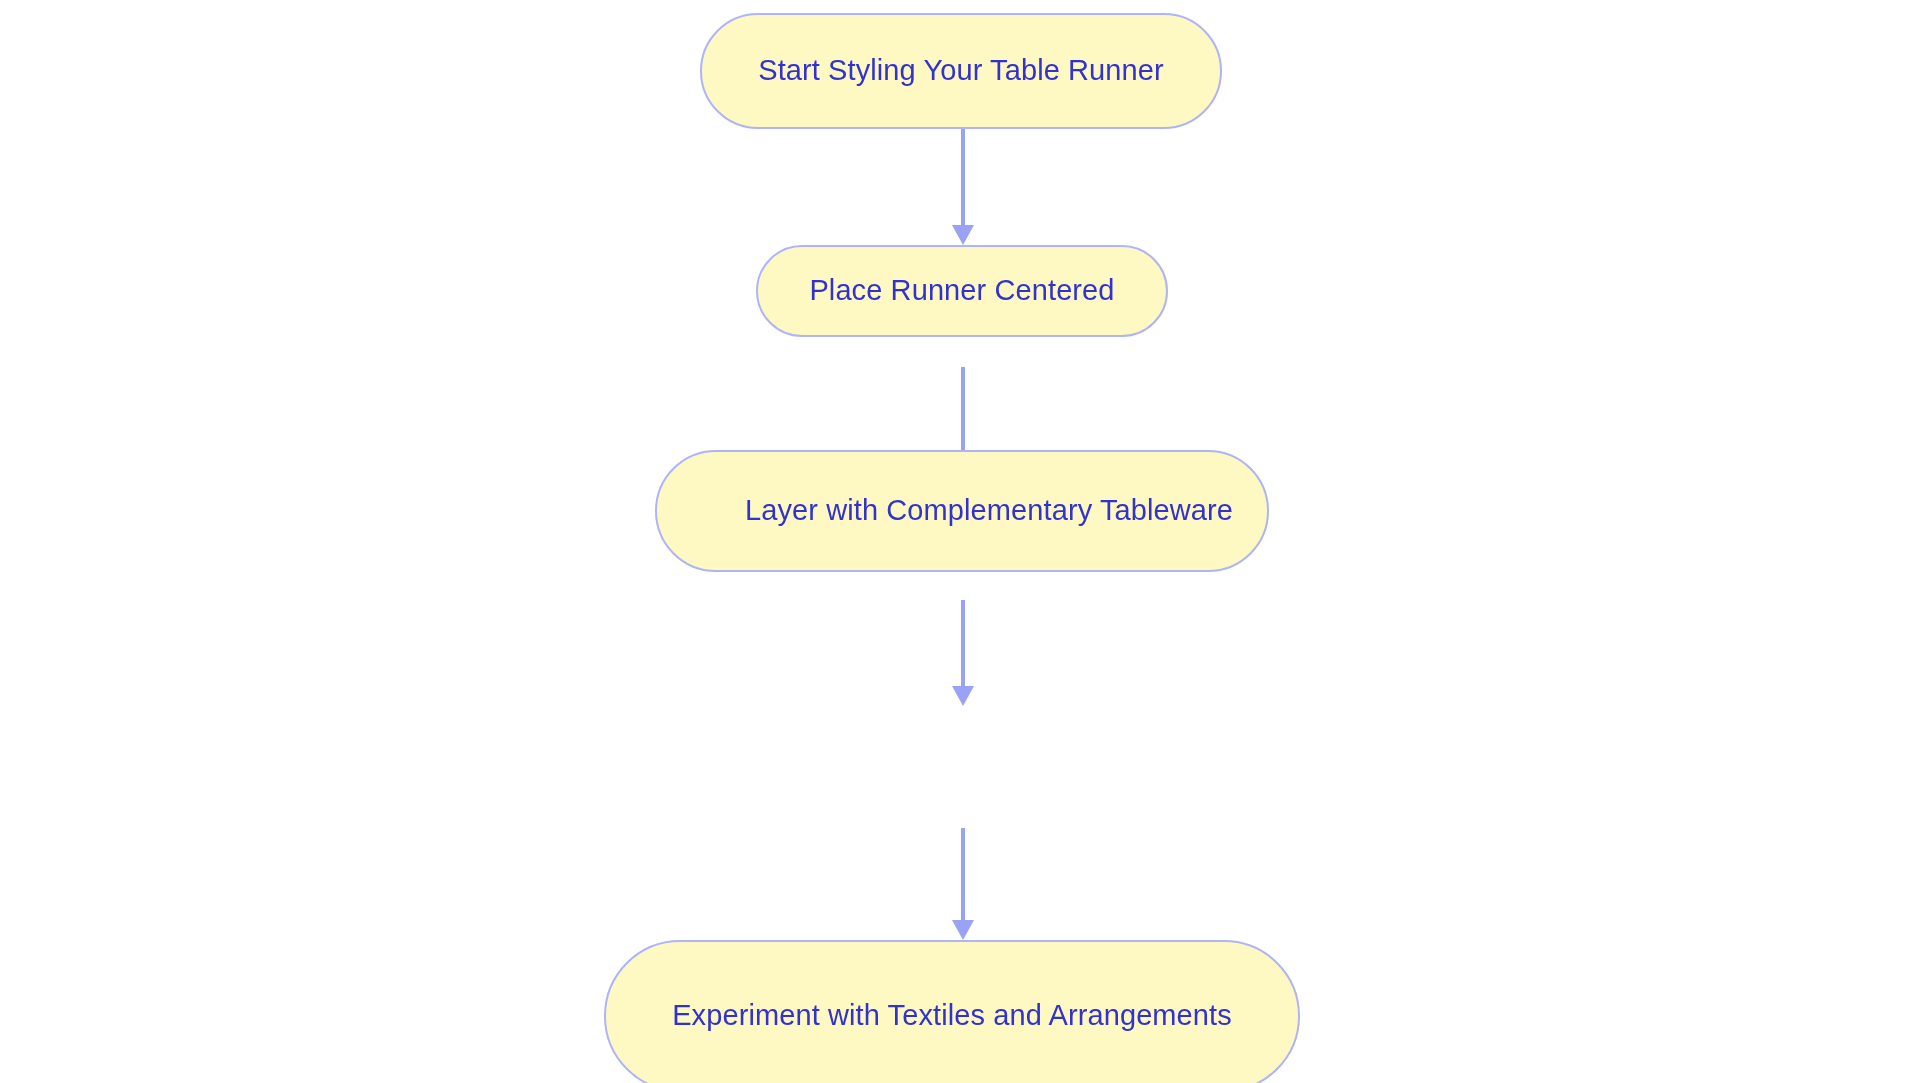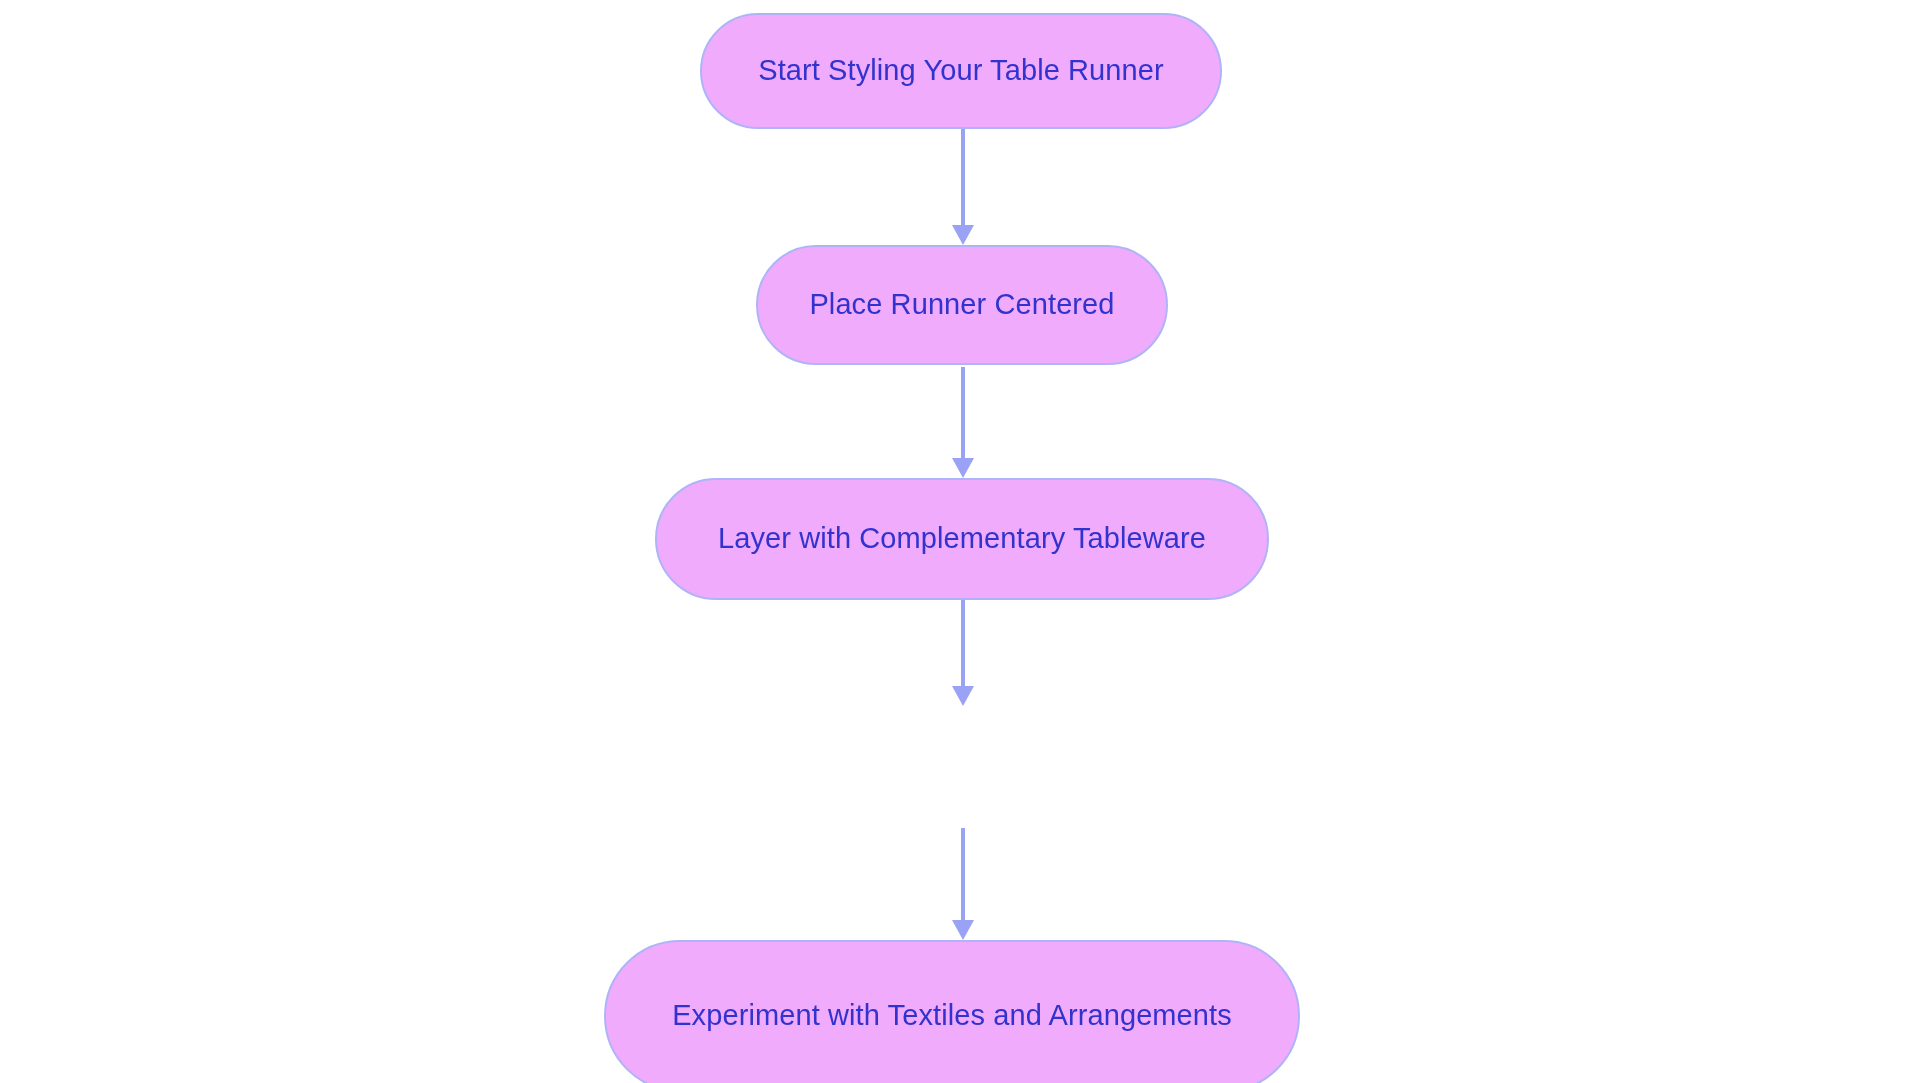--- a/index.html
+++ b/index.html
@@ -20,21 +20,21 @@
     position: absolute;
     top: 0;
     left: 0;
     width: 1920px;
     height: 1083px;
   }
 
   .node {
     position: absolute;
     box-sizing: border-box;
-    background: #f0abfc;
+    background: #fef9c3;
     border: 2px solid #aeb4f7;
     border-radius: 999px;
     display: flex;
     align-items: center;
     justify-content: center;
     text-align: center;
     padding: 0 34px;
   }
 
   .node-label {
@@ -42,22 +42,22 @@
     font-family: "Liberation Sans", sans-serif;
     font-size: 29px;
     font-weight: 400;
     line-height: 1.15;
     letter-spacing: 0.1px;
     white-space: nowrap;
   }
 
   
   .node-1 { left: 700px;  top: 13px;   width: 522px; height: 116px; }
-  .node-2 { left: 756px;  top: 245px;  width: 412px; height: 120px; }
-  .node-3 { left: 655px;  top: 478px;  width: 614px; height: 122px; }
+  .node-2 { left: 756px;  top: 245px;  width: 412px; height: 92px; }
+  .node-3 { left: 655px;  top: 450px;  width: 614px; height: 122px; justify-content: flex-end; }
   .node-4 { left: 742px;  top: 706px;  width: 440px; height: 122px; }
   .node-5 { left: 604px;  top: 940px;  width: 696px; height: 152px; }
 
   
   .connector {
     position: absolute;
     left: 961px;
   }
   .connector .line {
     position: absolute;

